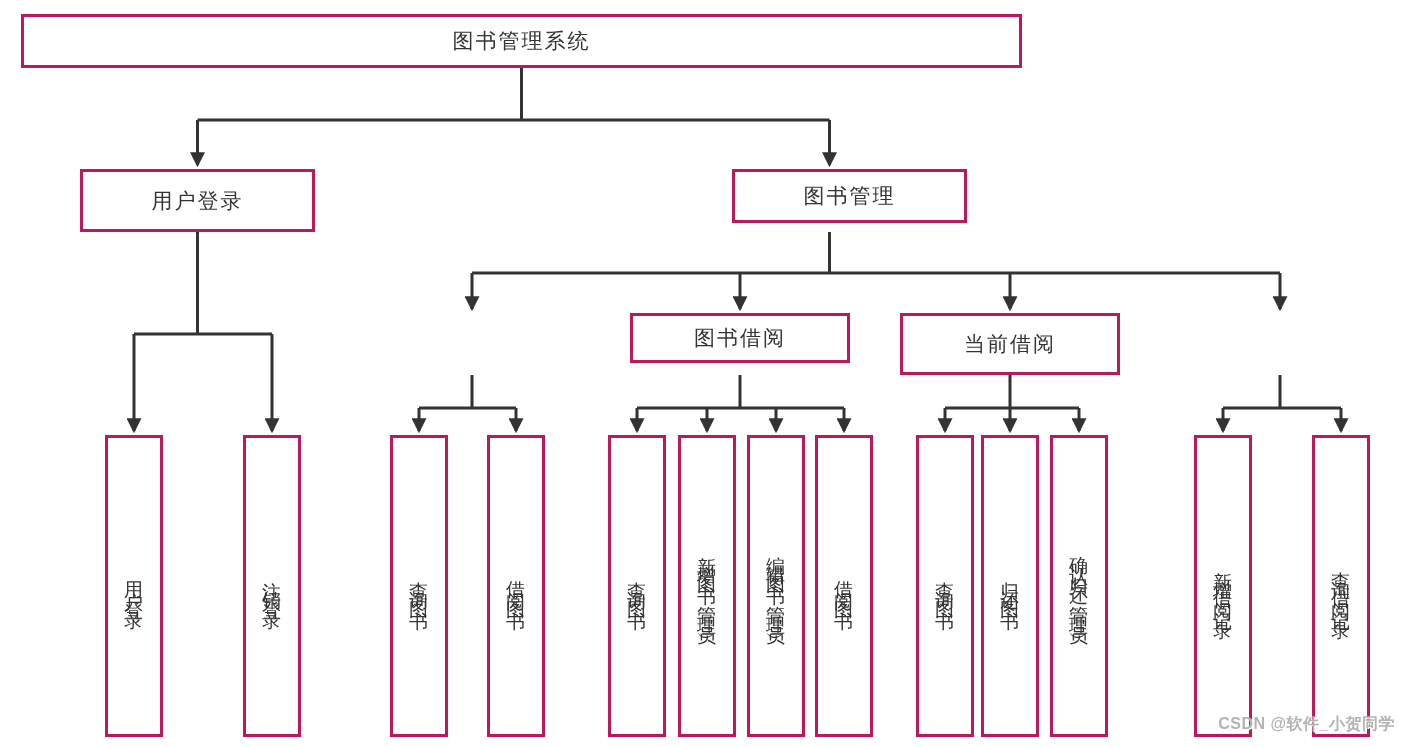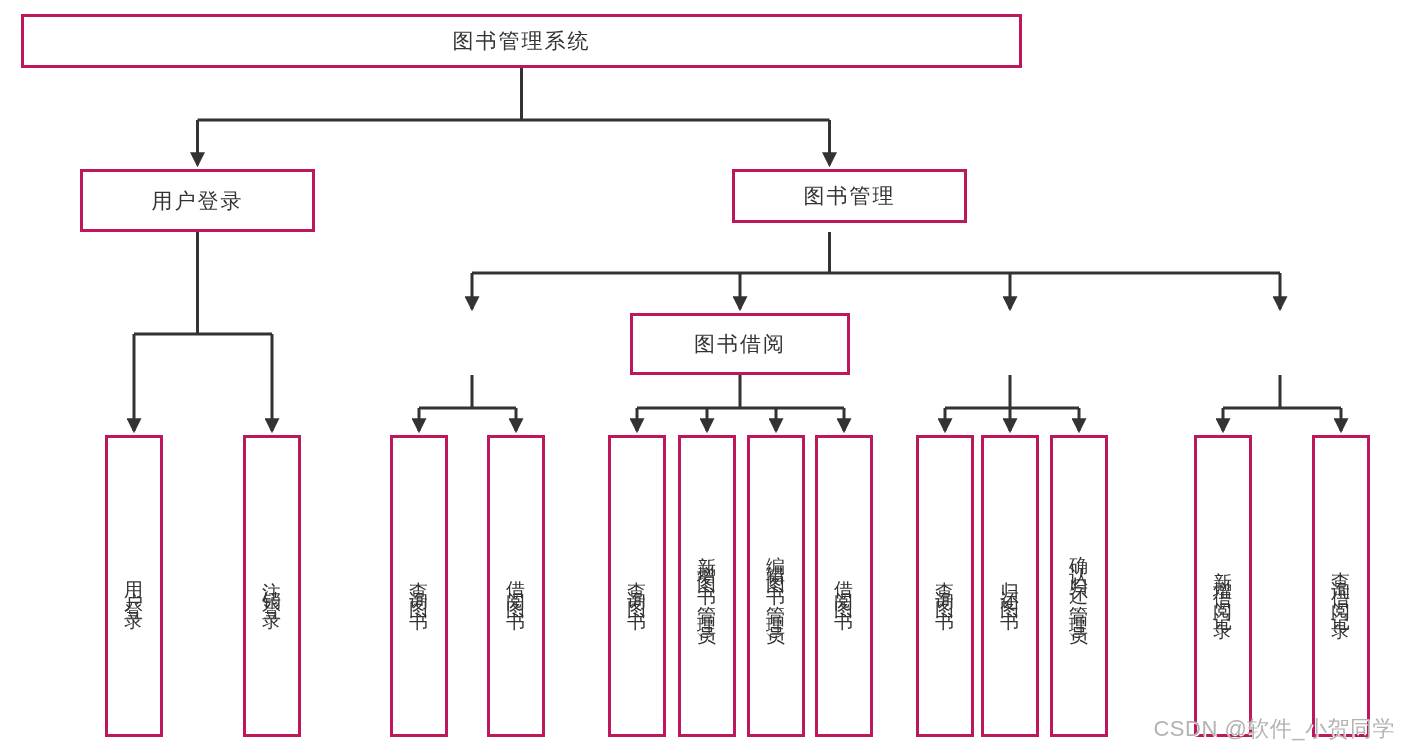--- a/index.html
+++ b/index.html
@@ -34,26 +34,27 @@
     text-orientation: mixed;
     font-size: 19px;
     letter-spacing: 10px;
     line-height: 1;
     color: #333333;
   }
   .watermark {
     position: absolute;
     top: 714px;
     right: 10px;
-    font-size: 22px;
+    font-size: 16px;
     color: #b3b3b3;
     letter-spacing: 0.5px;
     text-shadow: 1px 1px 0 #ffffff;
     z-index: 5;
     white-space: nowrap;
+    font-weight: bold;
   }
 </style>
 </head>
 <body>
 
 <div class="canvas">
 
   <svg class="connectors" viewBox="0 0 1405 747" xmlns="http://www.w3.org/2000/svg">
     <defs>
       <marker id="arw" viewBox="0 0 10 10" refX="8.5" refY="5" markerWidth="6.5" markerHeight="5" orient="auto-start-reverse">
@@ -92,21 +93,22 @@
       <line x1="1223" y1="408" x2="1223" y2="431" marker-end="url(#arw)"></line>
       <line x1="1341" y1="408" x2="1341" y2="431" marker-end="url(#arw)"></line>
     </g>
   </svg>
 
   <div class="node h-node root-node" style="left:21px; top:14px; width:1001px; height:54px;">图书管理系统</div>
 
   <div class="node h-node" style="left:80px; top:169px; width:235px; height:63px;">用户登录</div>
   <div class="node h-node" style="left:712px; top:169px; width:235px; height:54px;margin-left:20px;">图书管理</div>
 
-  <div class="node h-node" style="left:630px; top:313px; width:220px; height:62px;">图书借阅</div>
+  <div class="node h-node" style="left:630px; top:313px; width:220px; height:50px;">图书借阅</div>
+  <div class="node h-node" style="left:900px; top:313px; width:220px; height:62px;">当前借阅</div>
 
   <div class="node v-node" style="left:105px; top:435px; width:58px; height:302px;">
     <span>用户登录</span>
   </div>
   <div class="node v-node" style="left:243px; top:435px; width:58px; height:302px;">
     <span>注销登录</span>
   </div>
 
   <div class="node v-node" style="left:390px; top:435px; width:58px; height:302px;">
     <span>查询图书</span>

